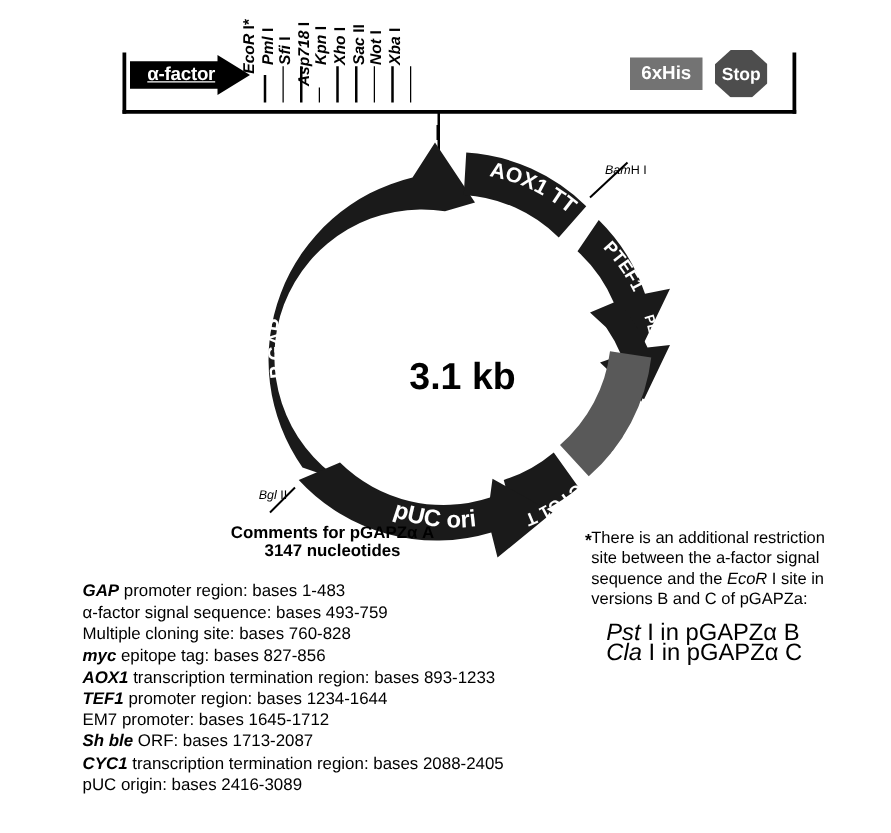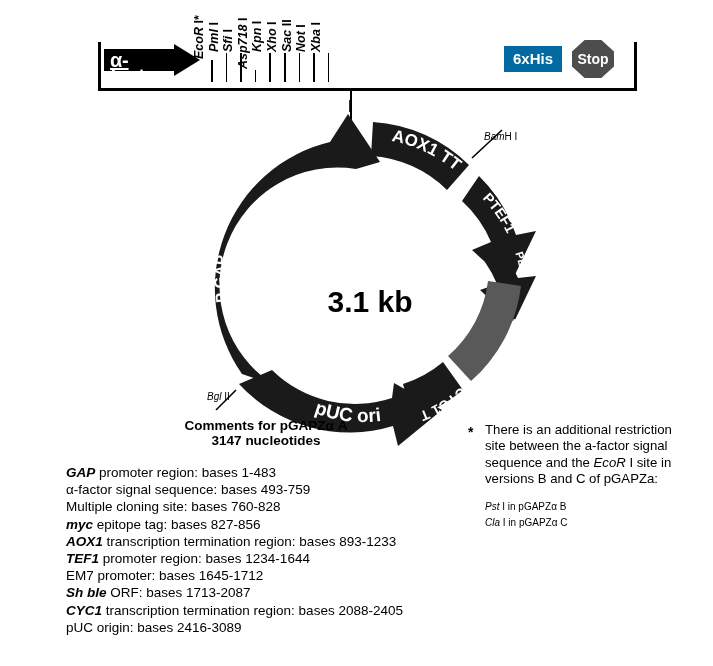--- a/index.html
+++ b/index.html
@@ -13,37 +13,37 @@
 
   
   .bracket{position:absolute;left:98px;top:42px;width:533px;height:46px;
            border-left:3px solid #000;border-right:3px solid #000;border-bottom:3px solid #000;}
   .dropline{position:absolute;left:350px;top:88px;width:2px;height:43px;background:#000;}
 
   .afactor{position:absolute;left:104px;top:44px;width:96px;height:32px;}
   .afactor .body{position:absolute;left:0;top:5px;width:74px;height:22px;background:#000;}
   .afactor .head{position:absolute;left:70px;top:0;width:0;height:0;
         border-top:16px solid transparent;border-bottom:16px solid transparent;border-left:26px solid #000;}
-  .afactor .txt{position:absolute;left:6px;top:8px;width:70px;
-        color:#fff;font-size:20px;font-weight:bold;line-height:16px;letter-spacing:-0.2px;text-decoration:underline;}
+  .afactor .txt{position:absolute;left:6px;top:8px;width:70px;text-align:center;
+        color:#fff;font-size:15px;font-weight:bold;line-height:16px;letter-spacing:-0.2px;text-decoration:underline;}
 
   .sites{position:absolute;left:206px;top:20px;height:62px;}
   .site{position:absolute;bottom:0;width:13px;height:62px;}
   .site .tick{position:absolute;left:5px;bottom:0;width:1.5px;background:#000;}
   .site .nm{position:absolute;bottom:0;left:0;white-space:nowrap;
         font-size:12.5px;font-weight:bold;
         transform:rotate(-90deg);transform-origin:left bottom;
         line-height:13px;}
   .site .nm i{font-style:italic;}
   .site .star{font-style:normal;font-weight:bold;}
 
   .mycbox{position:absolute;left:371px;top:46px;height:26px;background:#808080;
           color:#fff;font-size:15px;font-weight:bold;line-height:26px;padding:0 9px;white-space:nowrap;}
   .mycbox i{font-style:italic;}
-  .hisbox{position:absolute;left:504px;top:46px;height:26px;background:#0369a1;
+  .hisbox{position:absolute;left:504px;top:46px;height:26px;background:#737373;
           color:#fff;font-size:15px;font-weight:bold;line-height:26px;padding:0 9px;white-space:nowrap;text-align:right;}
   .stopoct{position:absolute;left:572px;top:40px;width:42px;height:38px;background:#4d4d4d;
         clip-path:polygon(30% 0,70% 0,100% 30%,100% 70%,70% 100%,30% 100%,0 70%,0 30%);}
   .stopoct span{position:absolute;inset:0;display:flex;align-items:center;justify-content:center;
         color:#fff;font-size:14px;font-weight:bold;}
 
   
   #circle{position:absolute;left:180px;top:100px;width:400px;height:360px;}
   #circle svg{position:absolute;left:0;top:0;}
 
@@ -60,23 +60,23 @@
   
   .comments{position:absolute;left:66px;top:418px;width:400px;text-align:center;}
   .comments .hd{font-size:13.5px;font-weight:bold;line-height:15px;}
   .feat{position:absolute;left:66px;top:464px;width:420px;}
   .feat div{font-size:13.5px;line-height:17.2px;white-space:nowrap;}
   .feat i{font-style:italic;font-weight:bold;}
 
   
   .footnote{position:absolute;left:468px;top:422px;width:240px;}
   .footnote .ast{position:absolute;left:0;top:2px;font-size:14px;font-weight:bold;}
-  .footnote .body{margin-left:17px;font-size:13.2px;line-height:16.4px;}
+  .footnote .body{margin-left:5px;font-size:13.2px;line-height:16.4px;}
   .footnote .body i{font-style:italic;}
-  .footnote .extra{margin-left:17px;margin-top:11px;font-size:10px;line-height:16.4px;}
+  .footnote .extra{margin-left:17px;margin-top:11px;font-size:19px;line-height:16.4px;}
   .footnote .extra i{font-style:italic;}
 </style>
 </head>
 <body>
 
 <div id="stage">
 
   <div class="bracket"></div>
   <div class="dropline"></div>
 

